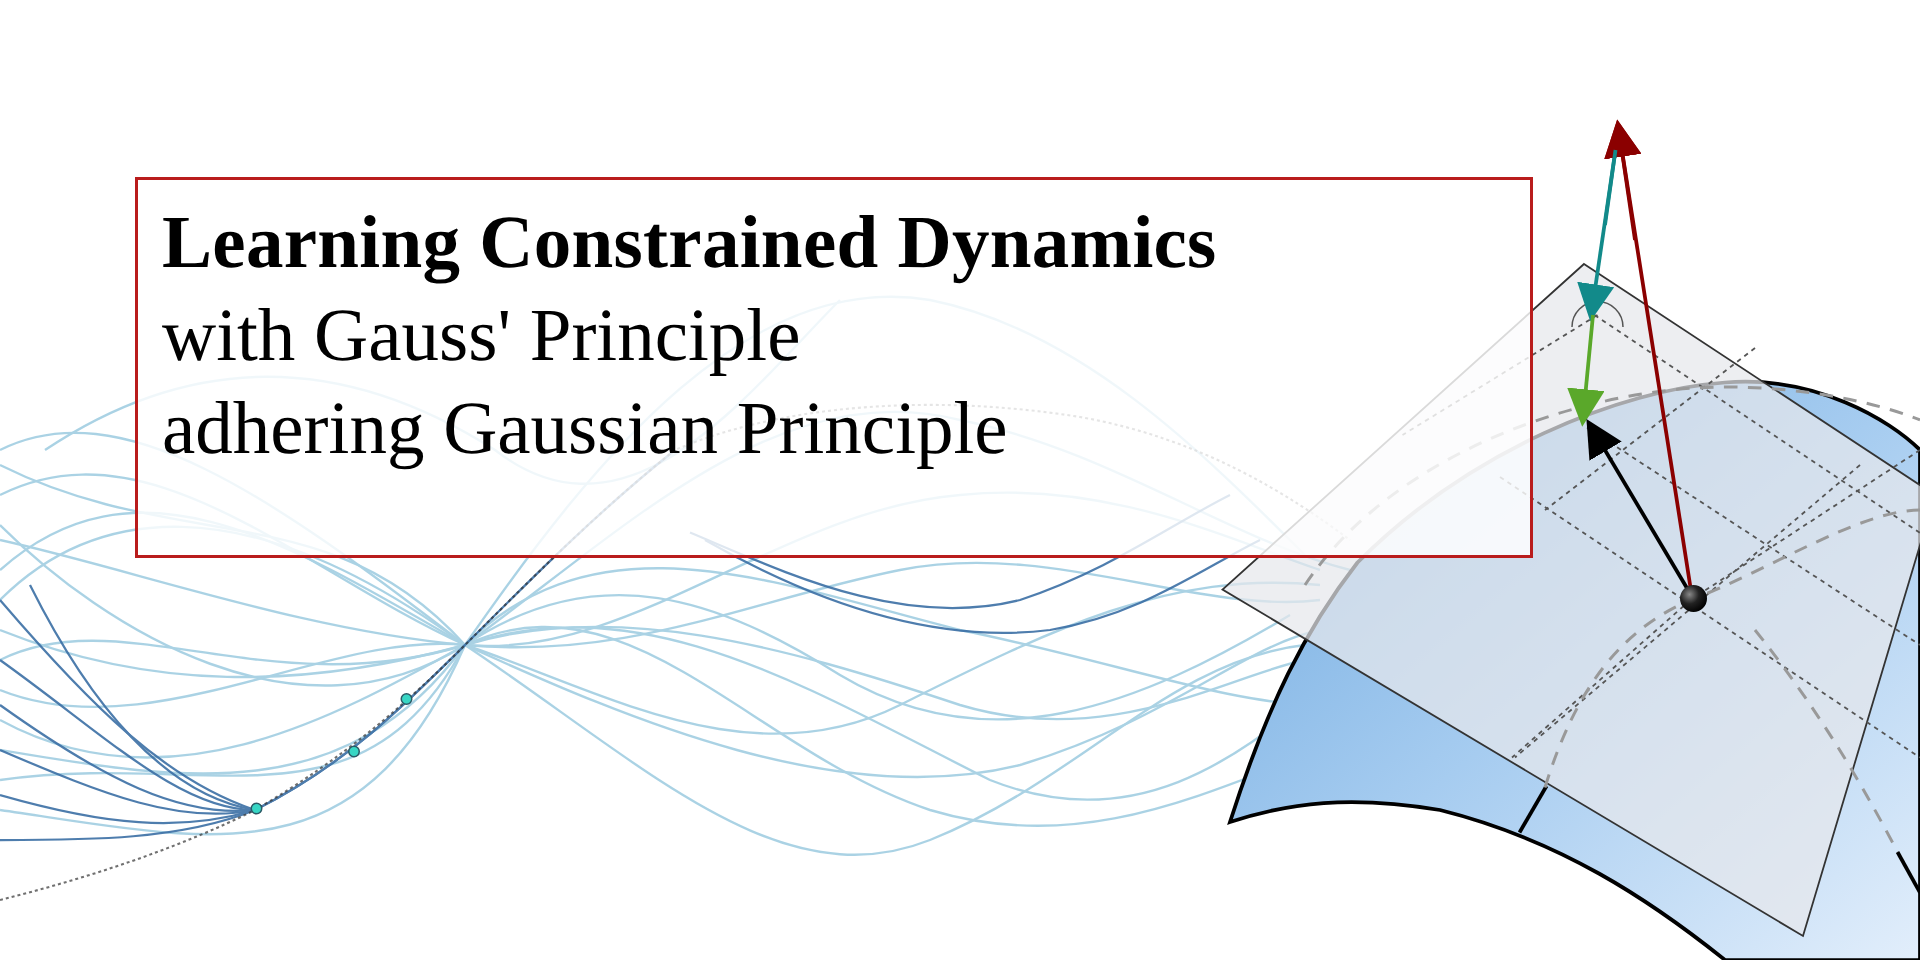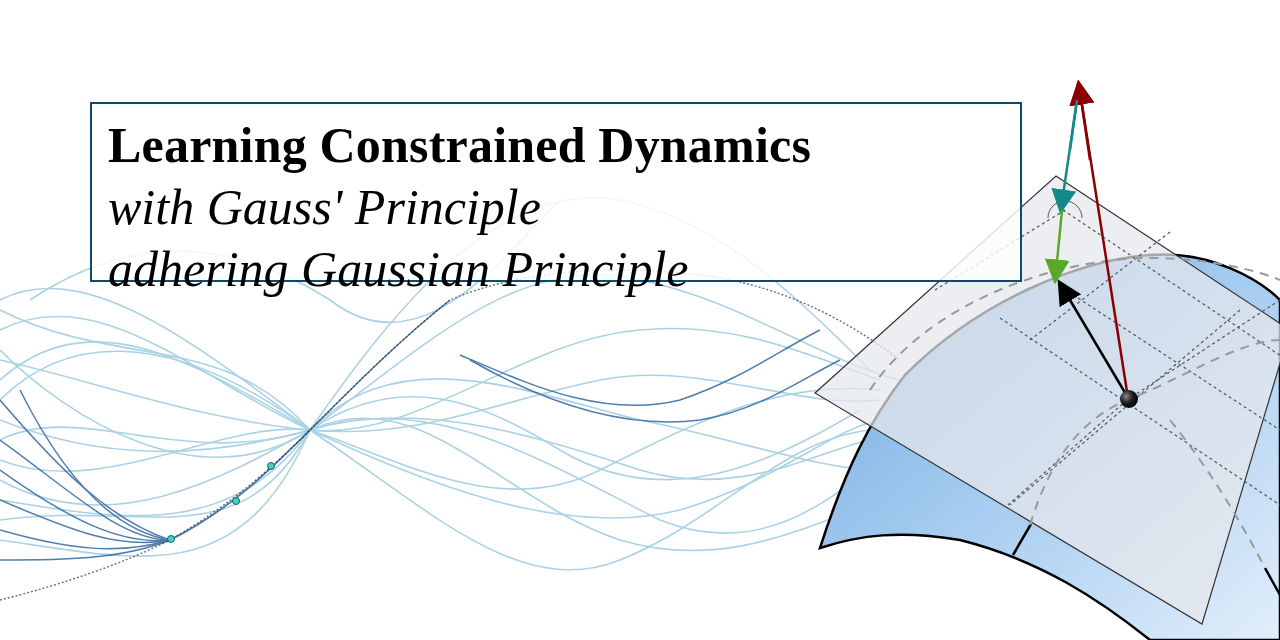--- a/index.html
+++ b/index.html
@@ -1,25 +1,25 @@
 <!DOCTYPE html>
 <html><head>
   <meta charset="utf-8">
   <style>
     html, body { margin: 0; padding: 0; background: #ffffff; }
     body { width: 1280px; height: 640px; overflow: hidden; position: relative; font-family: "Liberation Serif", "DejaVu Serif", serif; }
     #scene { position: absolute; left: 0; top: 0; width: 1280px; height: 640px; }
     #title-box {
-      position: absolute; left: 90px; top: 102px; width: 932px; height: 180px;
-      box-sizing: border-box; border: 2px solid #0c4a6e; background: rgba(255,255,255,0.82);
+      position: absolute; left: 90px; top: 118px; width: 932px; height: 254px;
+      box-sizing: border-box; border: 2px solid #b91c1c; background: rgba(255,255,255,0.82);
       padding: 10px 0 0 16px;
     }
     .t-line { display: block; color: #000; white-space: nowrap; line-height: 62px; }
     .t-bold { font-weight: bold; font-size: 50px; letter-spacing: 0.2px; }
-    .t-reg { font-size: 50px; font-style: italic; }
+    .t-reg { font-size: 50px; }
     #overlay { position: absolute; left: 0; top: 0; width: 1280px; height: 640px; pointer-events: none; }
   </style>
 </head>
 <body>
 
 <svg id="scene" viewBox="0 0 1280 640" xmlns="http://www.w3.org/2000/svg">
   <defs>
     <linearGradient id="manifoldGrad" x1="0" y1="0" x2="1" y2="1">
       <stop offset="0" stop-color="#6fa9df"></stop>
       <stop offset="0.5" stop-color="#a6ccf0"></stop>

